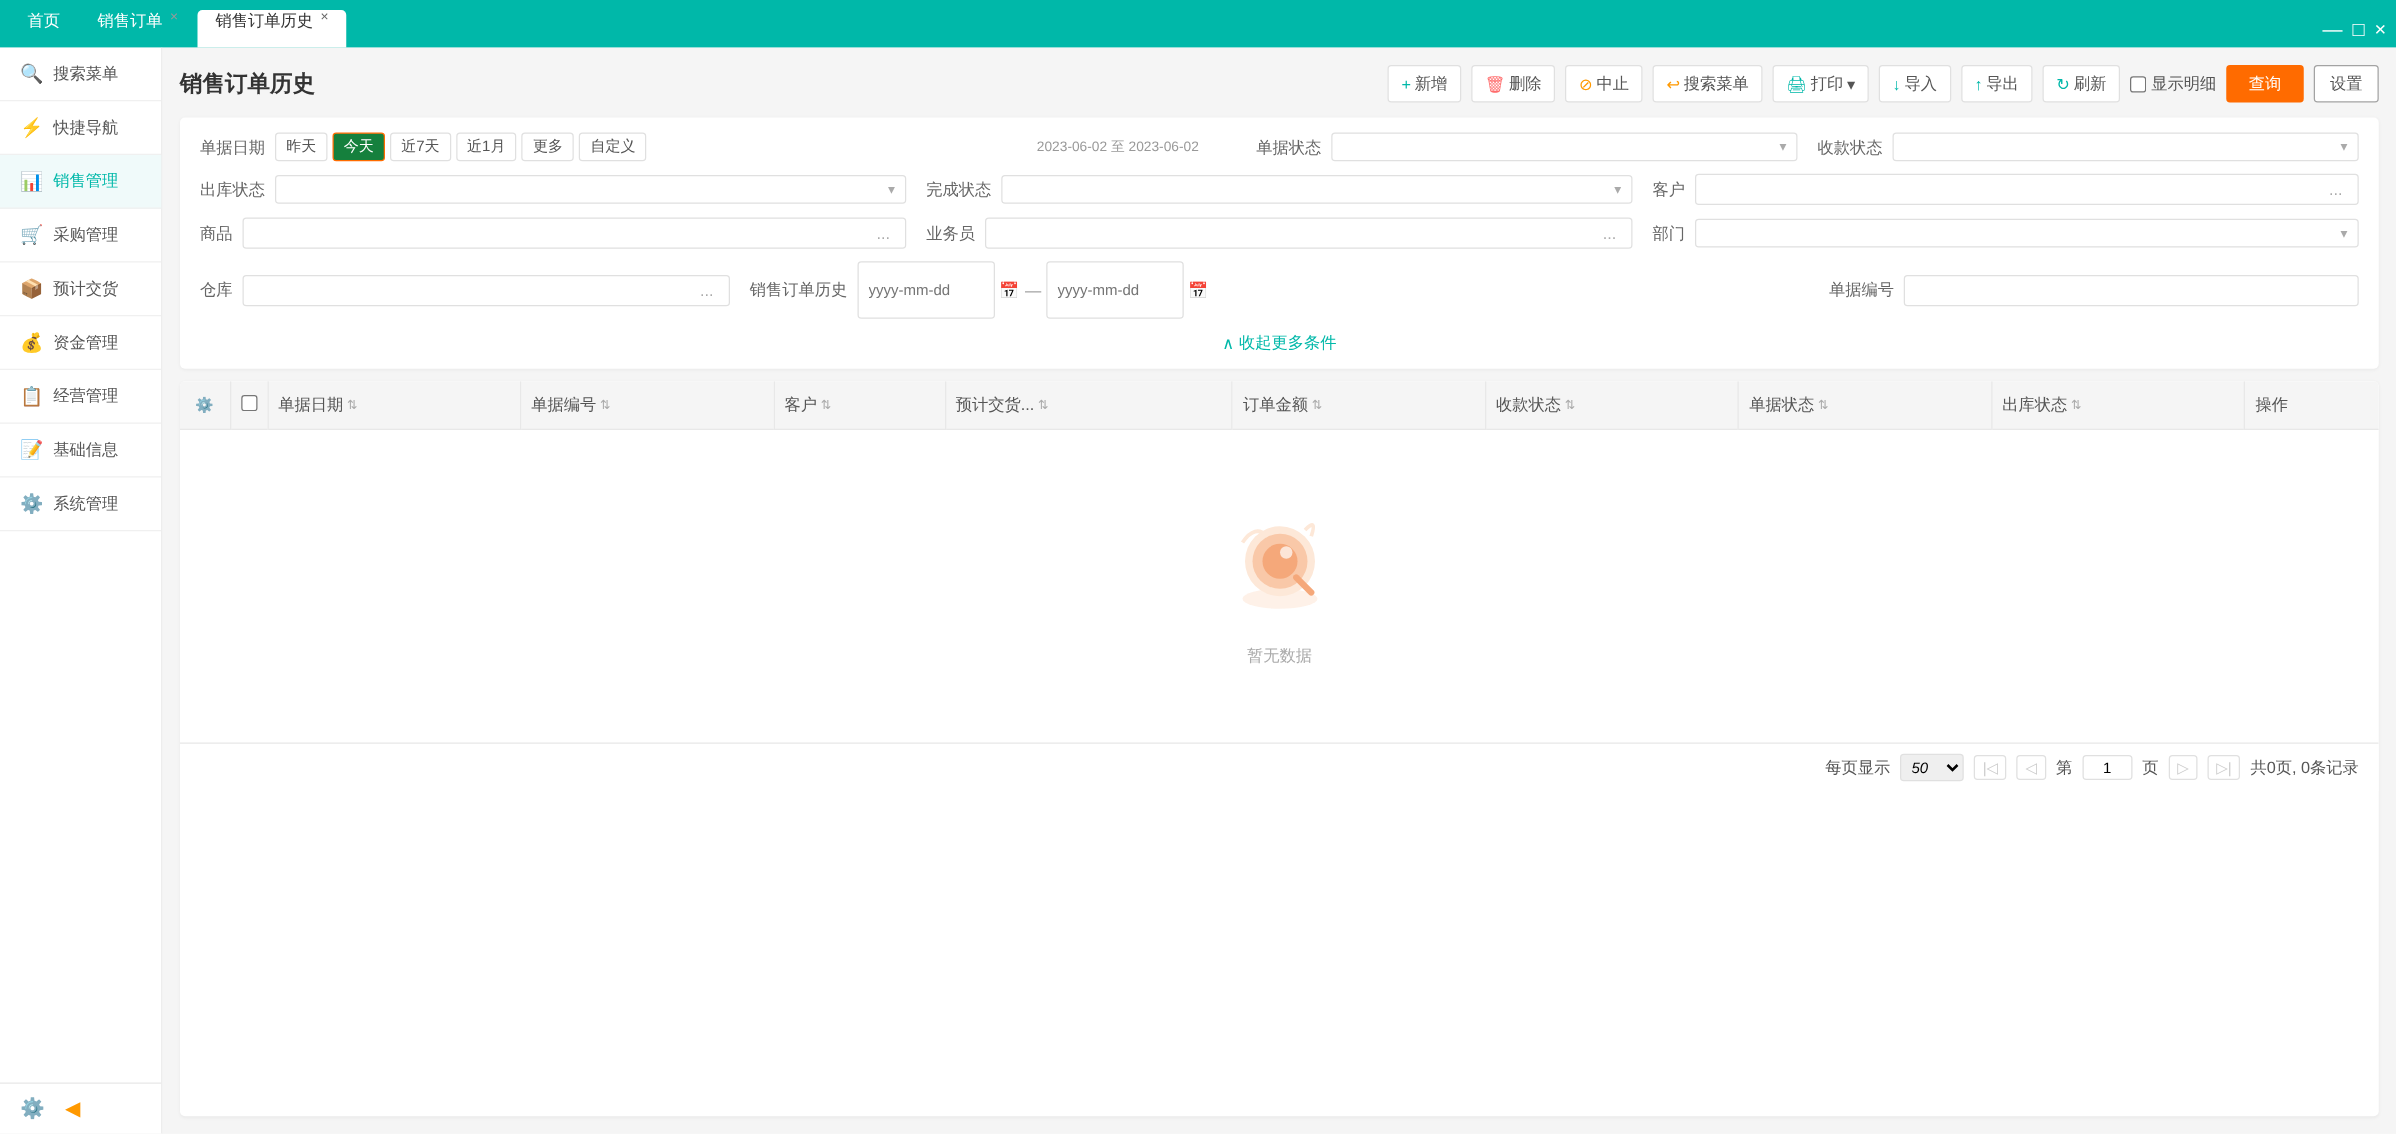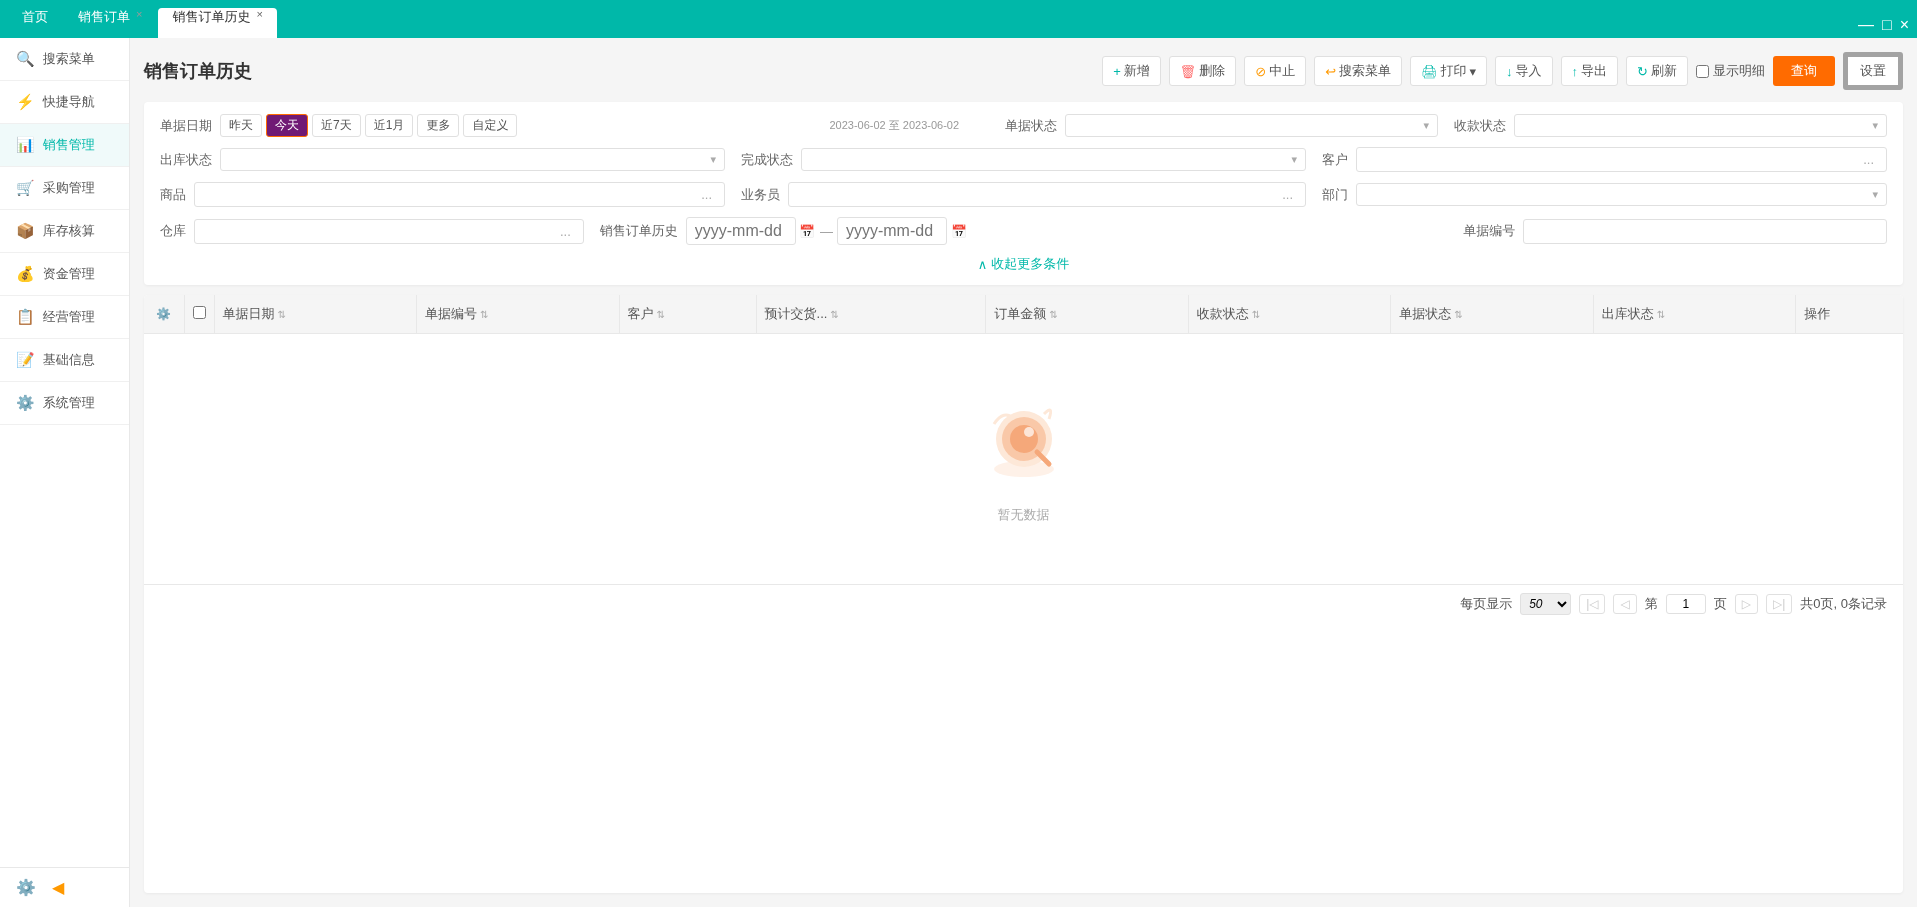--- a/index.html
+++ b/index.html
@@ -115,21 +115,21 @@
       color: #fff;
       border: none;
       padding: 6px 18px;
       border-radius: 3px;
       cursor: pointer;
       font-size: 13px;
     }
     .settings-btn {
       background: #fff;
       color: #555;
-      border: 5px solid #a3a3a3;
+      border: 1px solid #a3a3a3;
       padding: 5px 12px;
       border-radius: 3px;
       cursor: pointer;
       font-size: 13px;
     }
     .display-check {
       display: flex;
       align-items: center;
       gap: 4px;
       font-size: 12px;
@@ -176,21 +176,21 @@
     .date-quick-btn {
       padding: 2px 8px;
       border: 1px solid #e0e0e0;
       border-radius: 3px;
       background: #fff;
       cursor: pointer;
       font-size: 12px;
       color: #555;
     }
     .date-quick-btn.active {
-      background: #701a75;
+      background: #15803d;
       color: #fff;
       border-color: #ff6b00;
     }
     .select-field {
       flex: 1;
       border: 1px solid #e0e0e0;
       border-radius: 3px;
       padding: 4px 8px;
       background: #fff;
       display: flex;
@@ -210,25 +210,25 @@
       min-width: 120px;
     }
     .dots-btn {
       color: #aaa;
       cursor: pointer;
       padding: 0 4px;
     }
     .date-input {
       border: 1px solid #e0e0e0;
       border-radius: 3px;
-      padding: 4px 8px;
+      padding: 15px 8px;
       background: #fff;
       width: 110px;
       color: #ccc;
-      font-size: 16px;
+      font-size: 12px;
     }
     .cal-icon { color: #aaa; cursor: pointer; }
     .date-dash { color: #999; }
     .collapse-bar {
       display: flex;
       align-items: center;
       justify-content: center;
       gap: 4px;
       color: #00b8a9;
       cursor: pointer;
@@ -367,21 +367,21 @@
     <div class="sidebar-item active">
       <span class="icon">📊</span>
       <span>销售管理</span>
     </div>
     <div class="sidebar-item">
       <span class="icon">🛒</span>
       <span>采购管理</span>
     </div>
     <div class="sidebar-item">
       <span class="icon">📦</span>
-      <span>库存核算</span>
+      <span>预计交货</span>
     </div>
     <div class="sidebar-item">
       <span class="icon">💰</span>
       <span>资金管理</span>
     </div>
     <div class="sidebar-item">
       <span class="icon">📋</span>
       <span>经营管理</span>
     </div>
     <div class="sidebar-item">

